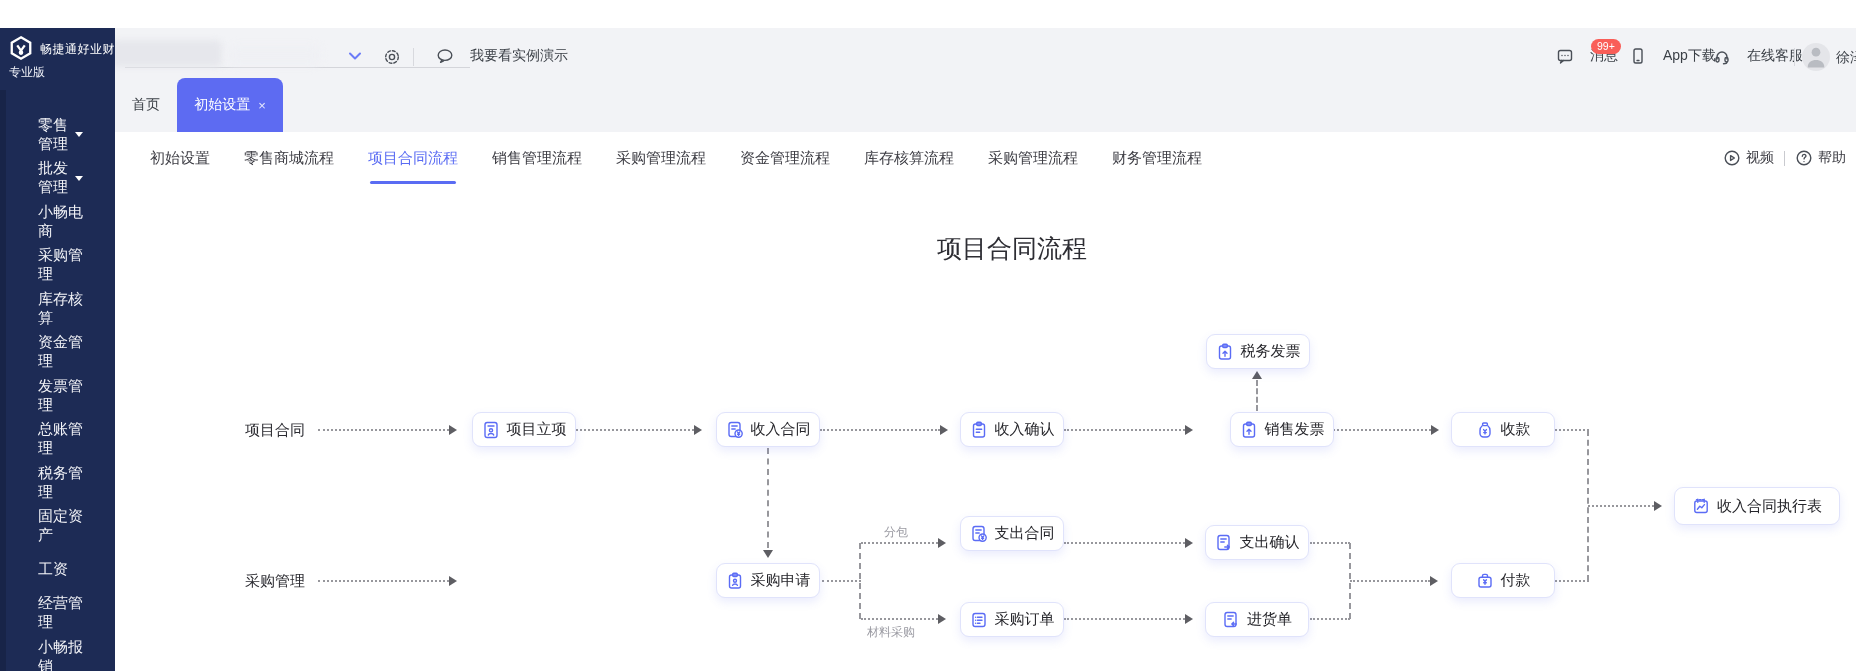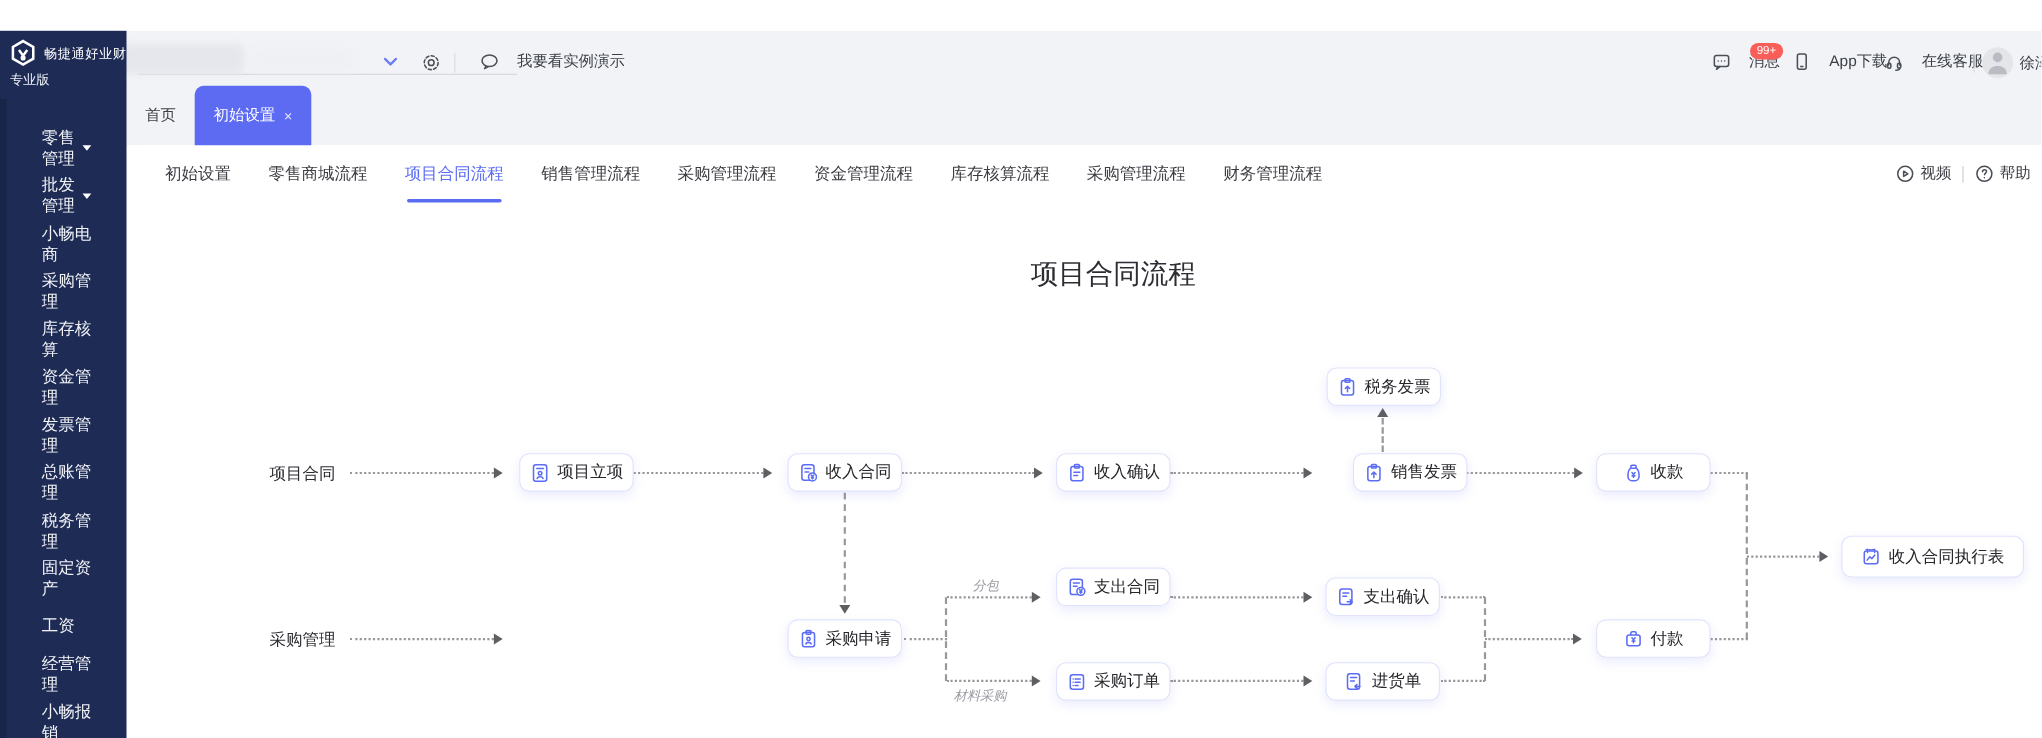--- a/index.html
+++ b/index.html
@@ -49,21 +49,21 @@
     box-shadow:0 4px 10px rgba(90,108,243,.13);display:flex;align-items:center;justify-content:center;gap:7px;
     font-size:15px;color:#26262b;cursor:pointer;box-sizing:border-box;white-space:nowrap;z-index:2;}
   .fnode.wide{width:166px;height:38px;}
   .nicon{width:18px;height:18px;stroke:#5b6cf5;fill:none;stroke-width:1.4;stroke-linecap:round;stroke-linejoin:round;flex:none;}
   .dh{position:absolute;height:0;border-top:2px dotted #97979c;}
   .dv{position:absolute;width:0;border-left:2px dashed #97979c;}
   .ar{position:absolute;width:0;height:0;}
   .ar.r{border:5px solid transparent;border-right:0;border-left:8px solid #5e5e63;}
   .ar.d{border:5px solid transparent;border-bottom:0;border-top:8px solid #5e5e63;}
   .ar.u{border:5px solid transparent;border-top:0;border-bottom:8px solid #5e5e63;}
-  .blabel{position:absolute;font-size:12px;color:#9a9aa2;white-space:nowrap;font-style:italic;}
+  .blabel{position:absolute;font-size:12px;color:#9a9aa2;white-space:nowrap;}
 </style>
 </head>
 <body>
 
 <svg style="position:absolute;width:0;height:0" aria-hidden="true">
     <defs>
   <g id="ic-doc-person">
         <rect x="3" y="1.5" width="12" height="15" rx="2.2"></rect>
         <path d="M6 5h6"></path>
         <circle cx="9" cy="9.3" r="1.6"></circle>

